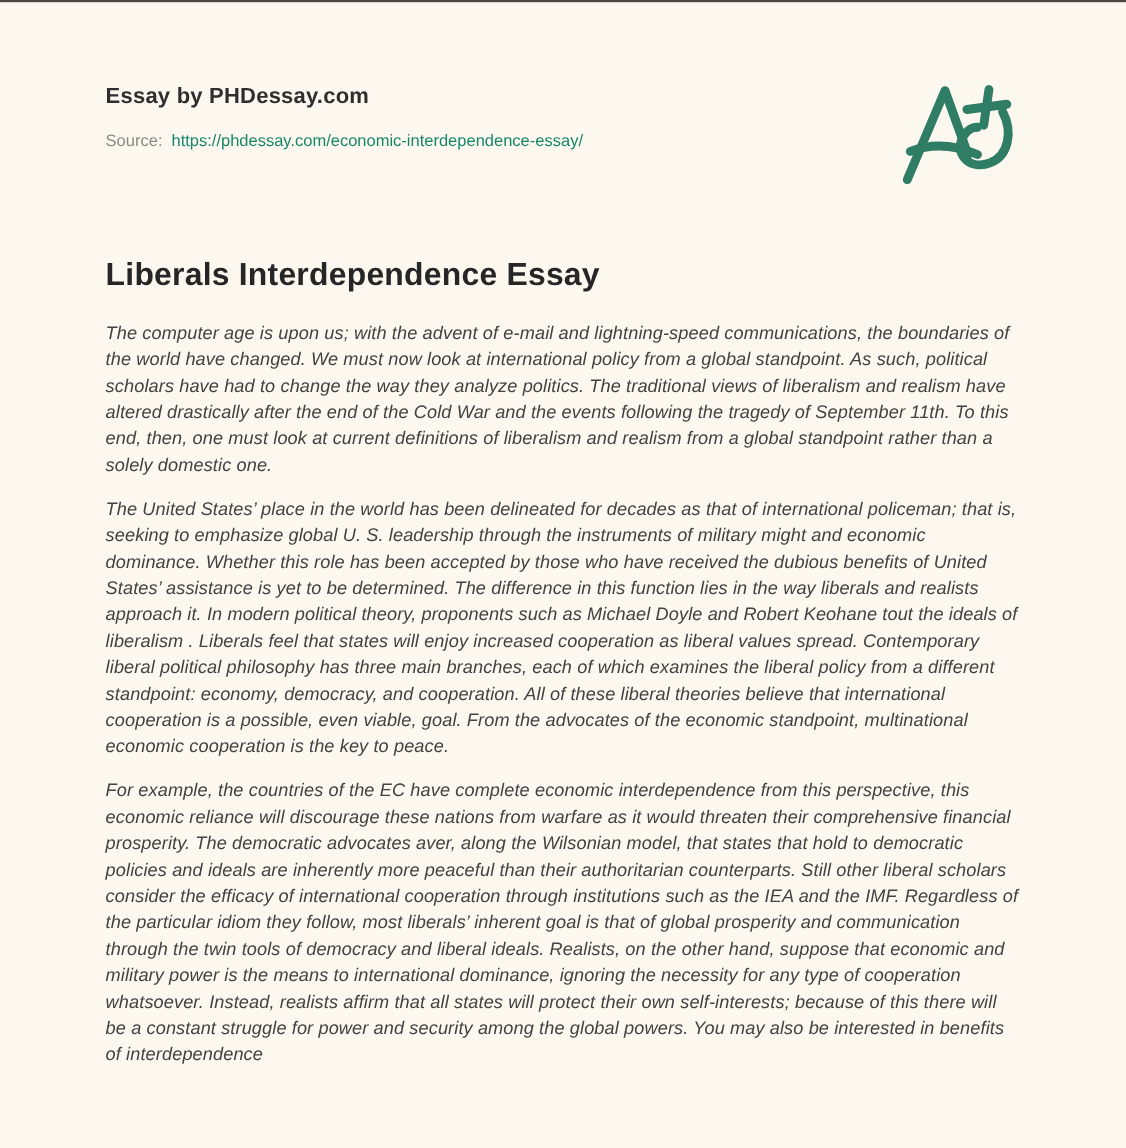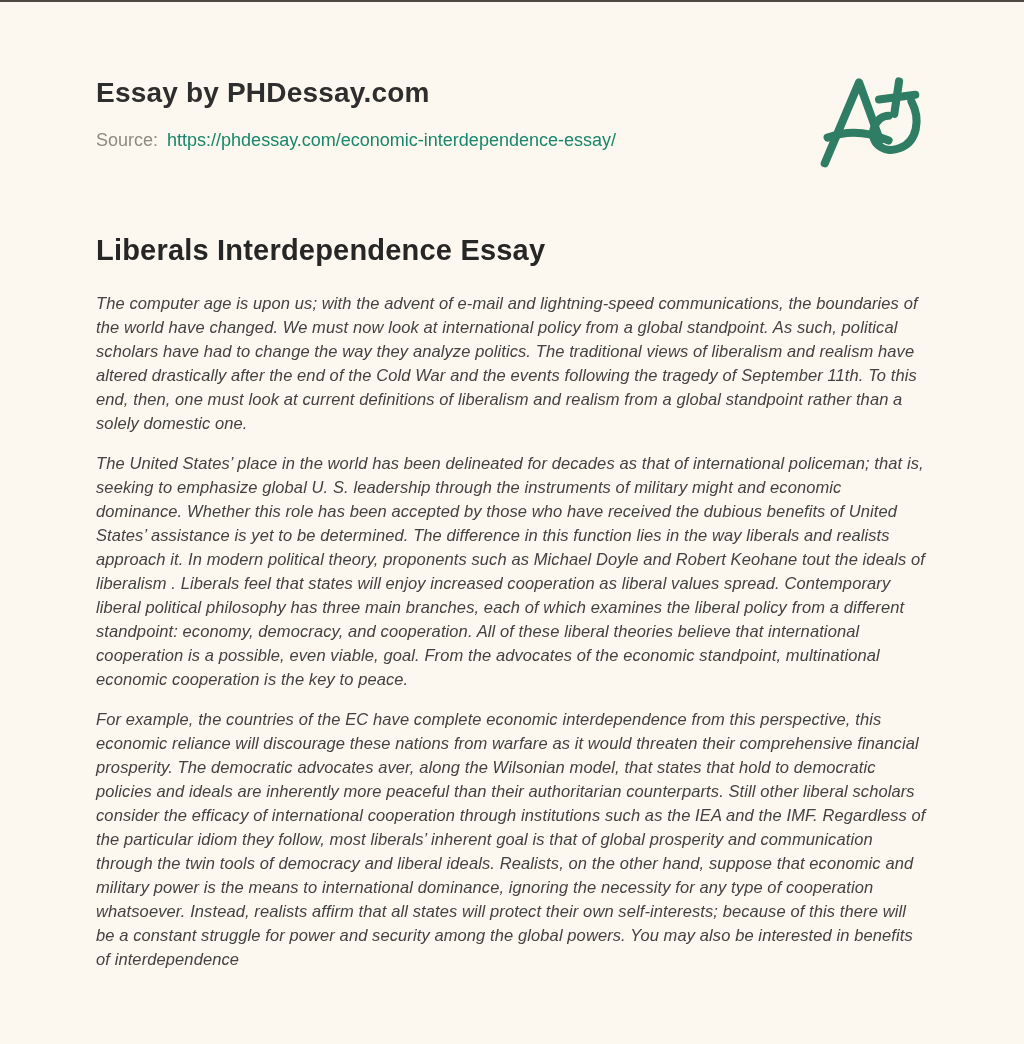--- a/index.html
+++ b/index.html
@@ -21,30 +21,30 @@
     position: relative;
   }
 
   .header {
     display: flex;
     justify-content: space-between;
     align-items: flex-start;
   }
 
   .brand-title {
-    font-size: 28px;
+    font-size: 20px;
     font-weight: 700;
     color: #2e2e2e;
     letter-spacing: 0.2px;
     line-height: 1.2;
   }
 
   .source-line {
     margin-top: 20px;
-    font-size: 18px;
+    font-size: 15px;
     color: #8d8a83;
   }
 
   .source-line a {
     color: #17866b;
     text-decoration: none;
     margin-left: 4px;
   }
 
   .logo {

